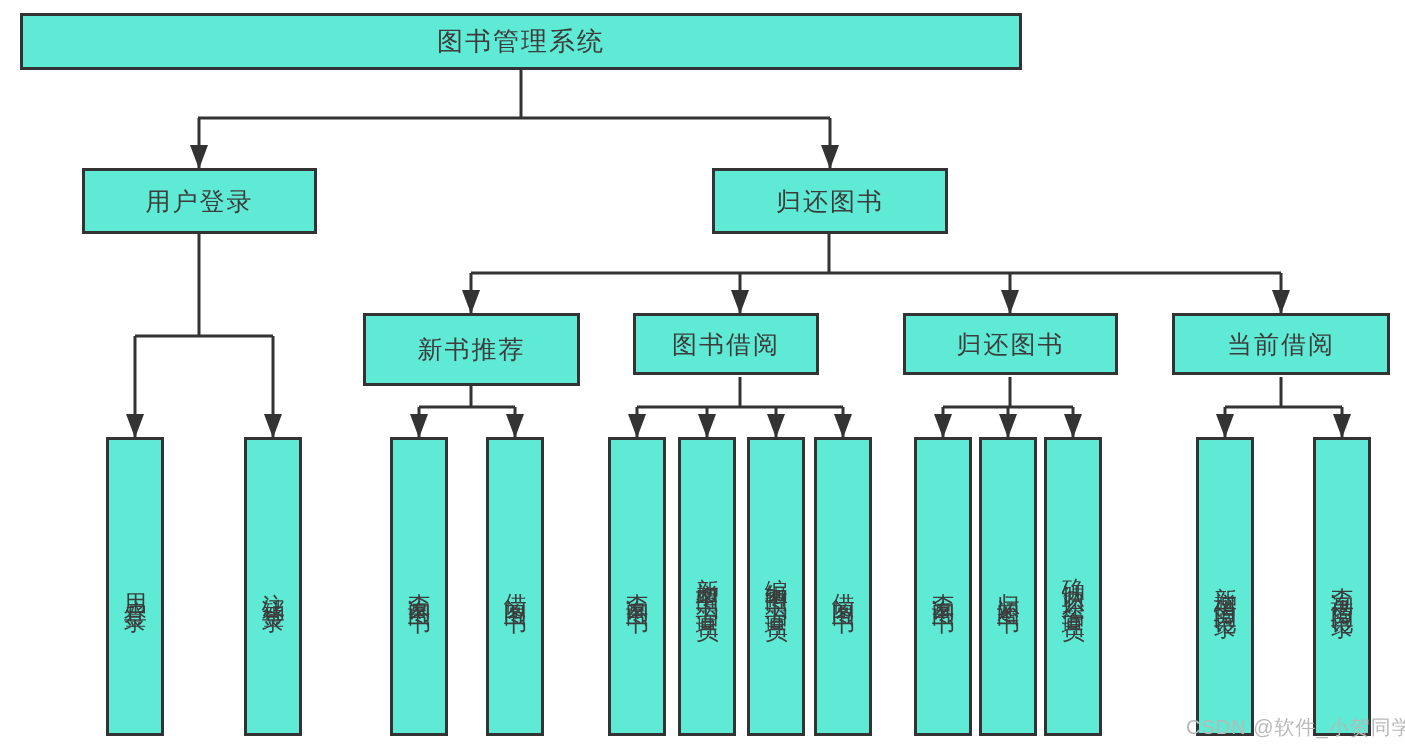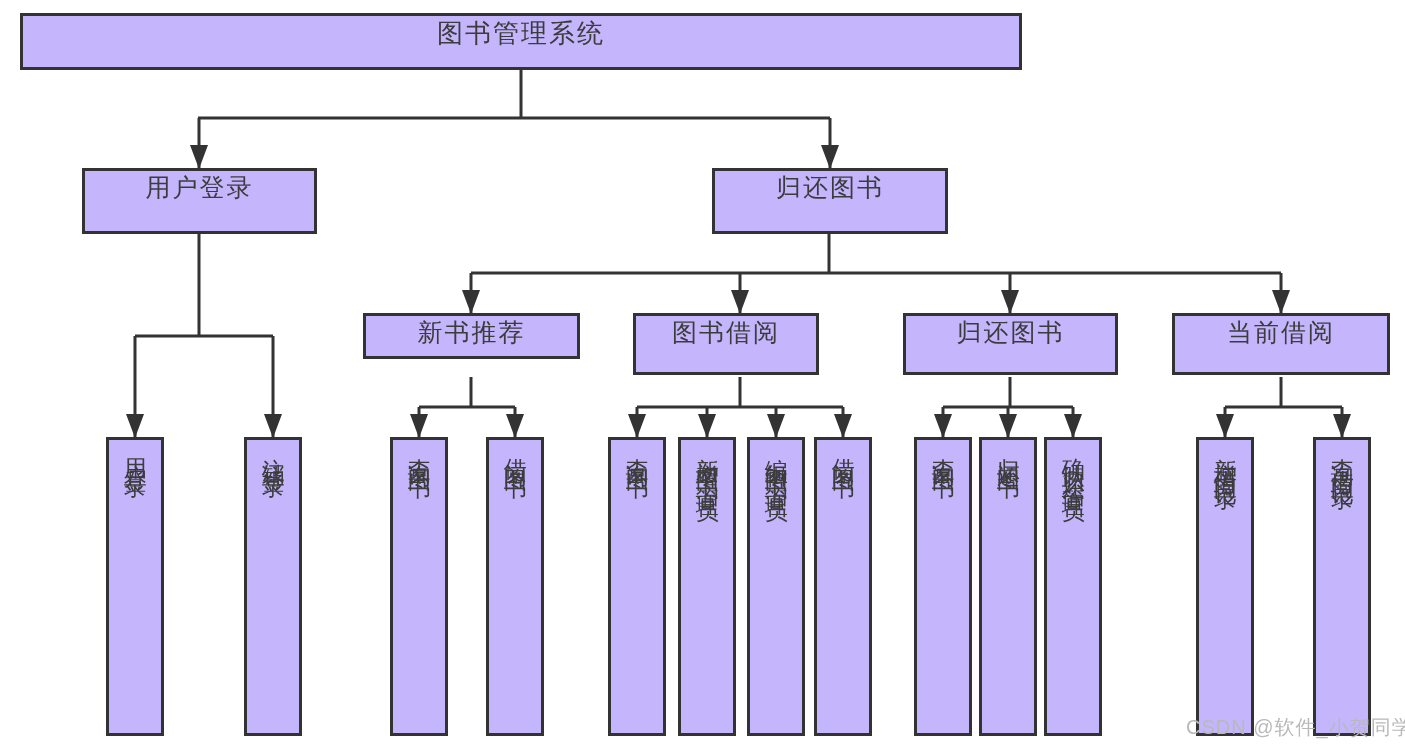--- a/index.html
+++ b/index.html
@@ -13,22 +13,22 @@
     position:relative;width:1405px;height:747px;
     background:var(--background);
     font-family:"Liberation Sans","DejaVu Sans",sans-serif;
     overflow:hidden;
   }
   .wires{position:absolute;left:0;top:0;z-index:0;}
   .wires path{stroke:var(--line);stroke-width:3;fill:none;}
   .wires .head{fill:var(--line);stroke:none;}
   .node{
     position:absolute;box-sizing:border-box;
-    border:3px solid var(--line);background:#c4b5fd;
-    display:flex;justify-content:center;
+    border:3px solid var(--line);background:#5eead4;
+    display:flex;align-items:center;justify-content:center;
     color:var(--text);z-index:1;
   }
   .h{font-size:25px;letter-spacing:2px;}
   .title{font-size:26px;}
   .v{top:437px;width:58px;height:299px;}
   .v span{
     writing-mode:vertical-rl;text-orientation:mixed;
     font-size:23px;letter-spacing:6px;line-height:1.1;white-space:nowrap;
   }
   .watermark{
@@ -93,21 +93,21 @@
     <span>图书管理系统</span>
   </div>
 
   <div class="node h" style="left:82px;top:168px;width:235px;height:66px">
     <span>用户登录</span>
   </div>
   <div class="node h" style="left:712px;top:168px;width:236px;height:66px">
     <span>归还图书</span>
   </div>
 
-  <div class="node h" style="left:363px;top:313px;width:217px;height:46px">
+  <div class="node h" style="left:363px;top:313px;width:217px;height:73px">
     <span>新书推荐</span>
   </div>
   <div class="node h" style="left:633px;top:313px;width:186px;height:62px">
     <span>图书借阅</span>
   </div>
   <div class="node h" style="left:903px;top:313px;width:215px;height:62px">
     <span>归还图书</span>
   </div>
   <div class="node h" style="left:1172px;top:313px;width:218px;height:62px">
     <span>当前借阅</span>

